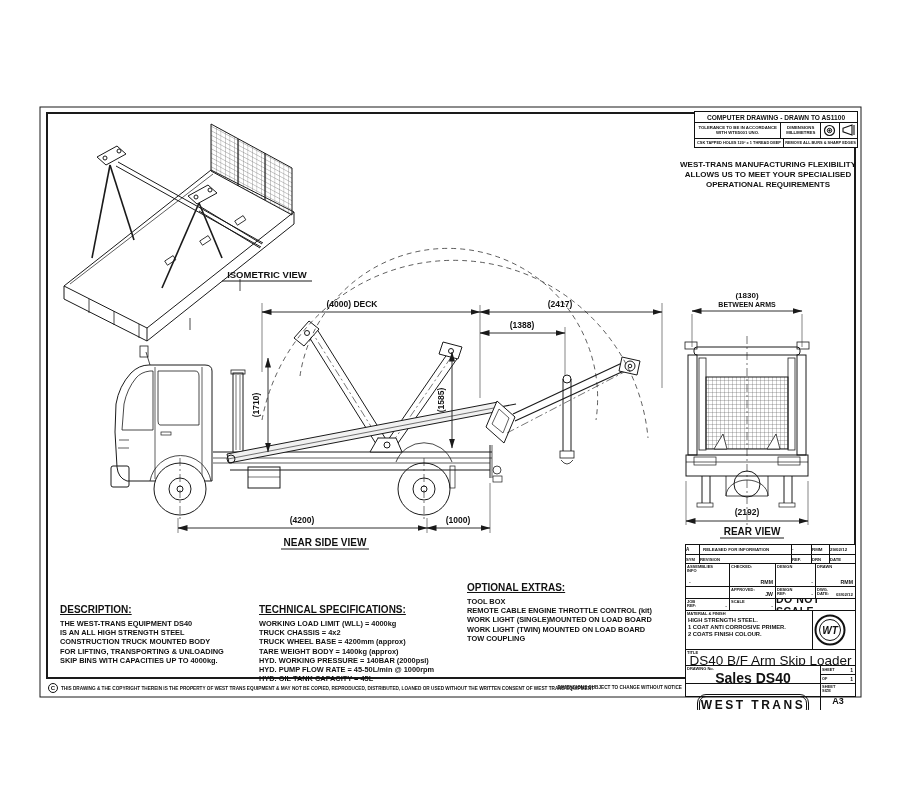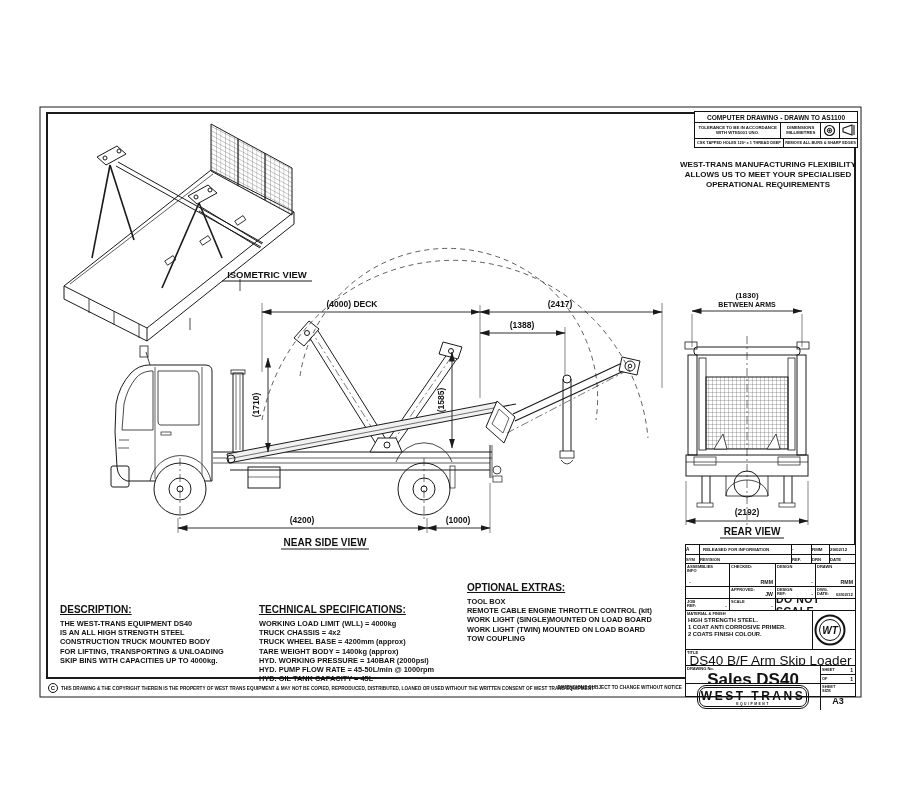--- a/index.html
+++ b/index.html
@@ -35,27 +35,27 @@
   .tb *{box-sizing:border-box;}
   .row{display:flex;border-bottom:1px solid #111;}
   .cell{border-right:1px solid #111;overflow:hidden;position:relative;}
   .cell:last-child{border-right:none;}
   .cc{display:flex;align-items:center;justify-content:flex-start;font-weight:bold;}
   .lab{font-size:4px;position:absolute;top:0.5px;left:1px;font-weight:bold;white-space:pre-line;line-height:1.1;}
   .val{position:absolute;right:2px;bottom:1px;font-size:5.2px;font-weight:bold;}
   .dns{font-size:10.5px;font-weight:bold;letter-spacing:0.5px;display:flex;align-items:center;justify-content:center;}
   .mat-lines{font-size:5.8px;font-weight:bold;line-height:1.25;padding:6px 2px 0 2px;}
   .ttl{font-size:13.5px;font-weight:normal;text-align:center;padding-top:3px;white-space:nowrap;}
-  .dno{font-size:17px;font-weight:bold;text-align:center;padding-top:4px;}
+  .dno{font-size:14px;font-weight:bold;text-align:center;padding-top:4px;}
   .mini{display:flex;flex-direction:column;}
   .mini>div{flex:1;display:flex;align-items:center;border-bottom:1px solid #111;}
   .mini>div:last-child{border-bottom:none;}
   .mini .ml{font-size:3.8px;font-weight:bold;padding-left:1px;flex:1;}
   .mini .mv{font-size:5px;font-weight:bold;padding-right:2px;}
-  .wt-box{margin:1px auto 0 auto;width:112px;border:1px solid #111;border-radius:9px;padding:1px;}
+  .wt-box{margin:10px auto 0 auto;width:112px;border:1px solid #111;border-radius:9px;padding:1px;}
   .wt-inner{border:1.6px solid #111;border-radius:7px;text-align:center;padding:1px 0 0 0;}
   .wt-big{font-size:12px;font-weight:bold;letter-spacing:2.5px;white-space:nowrap;}
   .wt-sub{font-size:3.4px;font-weight:bold;letter-spacing:1.5px;margin-top:-1px;}
   .size-val{font-size:9px;font-weight:bold;text-align:center;}
 
   
   .foot{left:48px;top:681px;width:634px;height:14px;font-size:4.7px;font-weight:bold;display:flex;align-items:center;}
   .cmark{display:inline-block;width:8px;height:8px;border:0.8px solid #111;border-radius:50%;
          font-size:6px;line-height:8px;text-align:center;margin-right:3px;font-weight:bold;}
   .foot .note{position:absolute;right:0;top:4px;}

